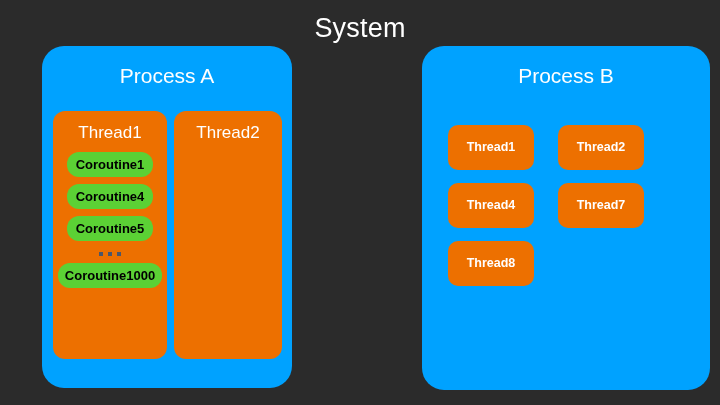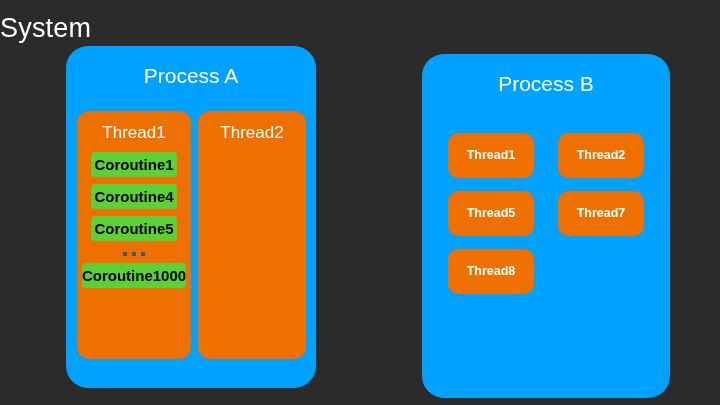--- a/index.html
+++ b/index.html
@@ -16,45 +16,46 @@
     font-family: "Liberation Sans", sans-serif;
     -webkit-font-smoothing: antialiased;
   }
 
   
   #system-title {
     position: absolute;
     left: 0;
     top: 12px;
     width: 720px;
-    text-align: left;
+    text-align: center;
     color: #ffffff;
     font-size: 27px;
     font-weight: 400;
     letter-spacing: 0.2px;
     line-height: 32px;
   }
 
   
   .process-panel {
     position: absolute;
     background: #00A2FF;
     border-radius: 22px;
   }
   #process-a-panel {
-    left: 66px;
+    left: 42px;
     top: 46px;
     width: 250px;
     height: 342px;
   }
   #process-b-panel {
     left: 422px;
-    top: 54px;
+    top: 46px;
     width: 248px;
     height: 344px;
+    padding-left: 40px;
   }
   .process-title {
     position: absolute;
     left: 0;
     top: 17px;
     width: 100%;
     text-align: center;
     color: #ffffff;
     font-size: 21px;
     font-weight: 400;
@@ -96,23 +97,23 @@
     position: absolute;
     left: 0;
     top: 41px;
     width: 114px;
   }
   .coroutine-pill {
     margin: 0 auto 7px auto;
     width: 86px;
     height: 25px;
     background: #5BD135;
-    border-radius: 4px;
+    border-radius: 12px;
     color: #000000;
-    font-size: 15px;
+    font-size: 13px;
     font-weight: 700;
     display: flex;
     align-items: center;
     justify-content: center;
     line-height: 13px;
   }
   .coroutine-pill.wide {
     width: 104px;
     margin-bottom: 16px;
   }
@@ -186,19 +187,19 @@
       <div class="thread-label-a">Thread2</div>
     </div>
   </div>
 
   <div id="process-b-panel" class="process-panel">
     <div class="process-title">Process B</div>
 
     <div id="process-b-grid">
       <div class="thread-box-b">Thread1</div>
       <div class="thread-box-b">Thread2</div>
-      <div class="thread-box-b">Thread5</div>
+      <div class="thread-box-b">Thread4</div>
       <div class="thread-box-b">Thread7</div>
       <div class="thread-box-b">Thread8</div>
     </div>
   </div>
 
 </div>
 
 </body></html>

